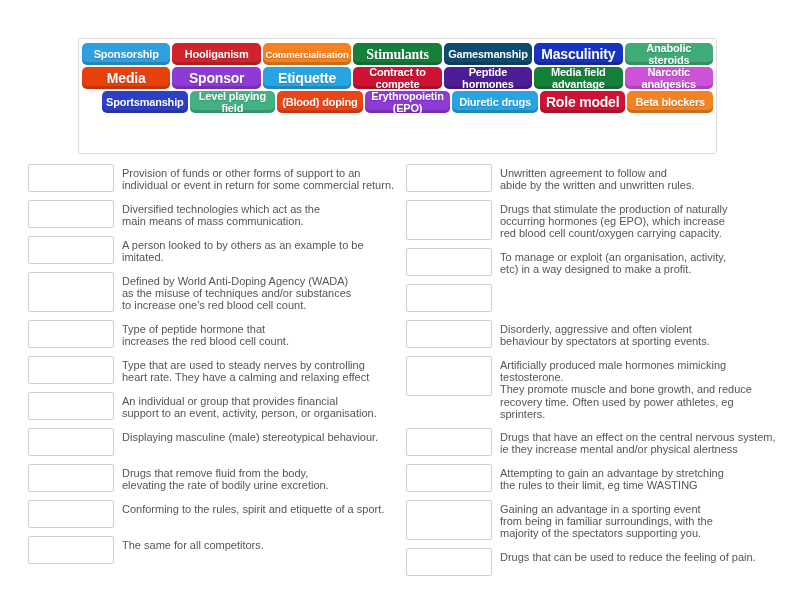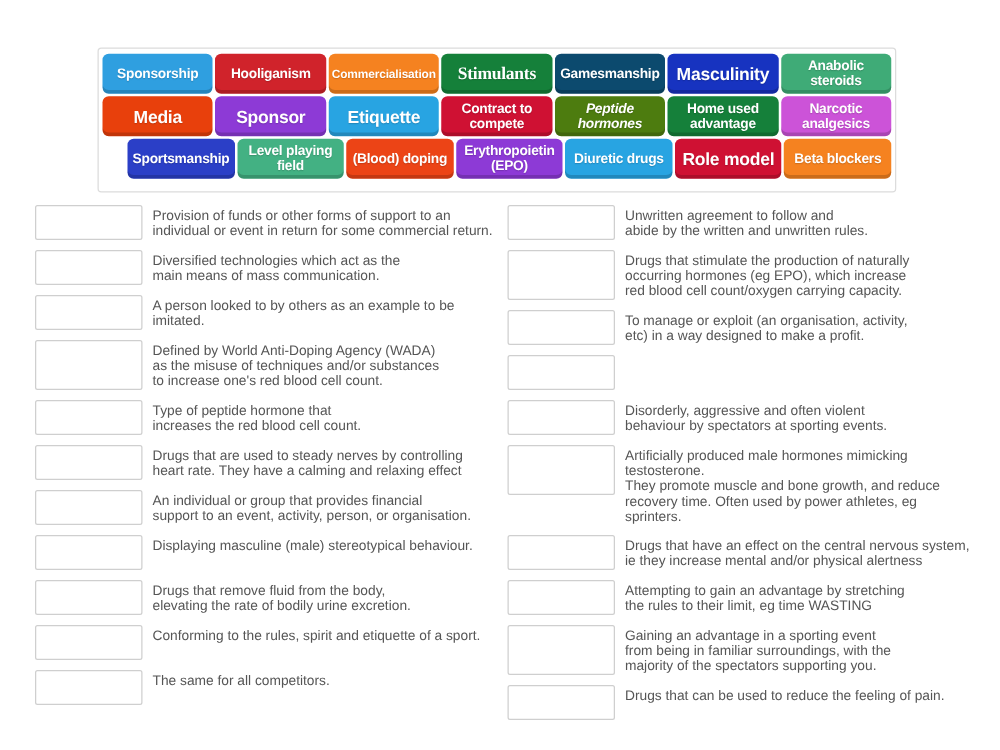--- a/index.html
+++ b/index.html
@@ -29,21 +29,21 @@
     background: #ffffff;
     border: 1px solid #dcdcdc;
     border-radius: 3px;
     box-sizing: border-box;
     padding: 4px 3px;
   }
 
   .tile-row {
     display: flex;
     gap: 2px;
-    height: 32px;
+    height: 22px;
     margin-bottom: 2px;
   }
   .tile-row:last-child { margin-bottom: 0; }
 
   .tile {
     flex: 1 1 0;
     border-radius: 5px;
     display: flex;
     align-items: center;
     justify-content: center;
@@ -118,23 +118,23 @@
         <div class="tile lg" style="background: rgb(23, 51, 192);">Masculinity</div>
         <div class="tile md" style="background: rgb(63, 171, 119);">Anabolic
 steroids</div>
       </div>
       <div class="tile-row">
         <div class="tile lg" style="background: rgb(232, 64, 12);">Media</div>
         <div class="tile lg" style="background: rgb(141, 58, 214);">Sponsor</div>
         <div class="tile lg" style="background: rgb(40, 164, 226);">Etiquette</div>
         <div class="tile md" style="background: rgb(207, 17, 51);">Contract to
 compete</div>
-        <div class="tile md" style="background: #4d7c0f; font-style: italic;">Peptide
+        <div class="tile md" style="background: #4c1d95;">Peptide
 hormones</div>
-        <div class="tile md" style="background: rgb(21, 128, 58);">Home used
+        <div class="tile md" style="background: rgb(21, 128, 58);">Media field
 advantage</div>
         <div class="tile md" style="background: rgb(204, 83, 216);">Narcotic
 analgesics</div>
       </div>
       <div class="tile-row">
         <div class="tile md" style="background: rgb(43, 63, 199); margin-left: 20px;">Sportsmanship</div>
         <div class="tile md" style="background: rgb(67, 177, 131);">Level
 playing field</div>
         <div class="tile md" style="background: rgb(236, 68, 22);">(Blood)
 doping</div>
@@ -168,21 +168,21 @@
 as the misuse of techniques and/or substances
 to increase one's red blood cell count.</div>
       </div>
       <div class="def-row">
         <div class="drop-box h2"></div>
         <div class="def-text">Type of peptide hormone that
 increases the red blood cell count.</div>
       </div>
       <div class="def-row">
         <div class="drop-box h2"></div>
-        <div class="def-text">Drugs that are used to steady nerves by controlling
+        <div class="def-text">Type that are used to steady nerves by controlling
 heart rate. They have a calming and relaxing effect</div>
       </div>
       <div class="def-row">
         <div class="drop-box h2"></div>
         <div class="def-text">An individual or group that provides financial
 support to an event, activity, person, or organisation.</div>
       </div>
       <div class="def-row">
         <div class="drop-box h2"></div>
         <div class="def-text">Displaying masculine (male) stereotypical behaviour.</div>

